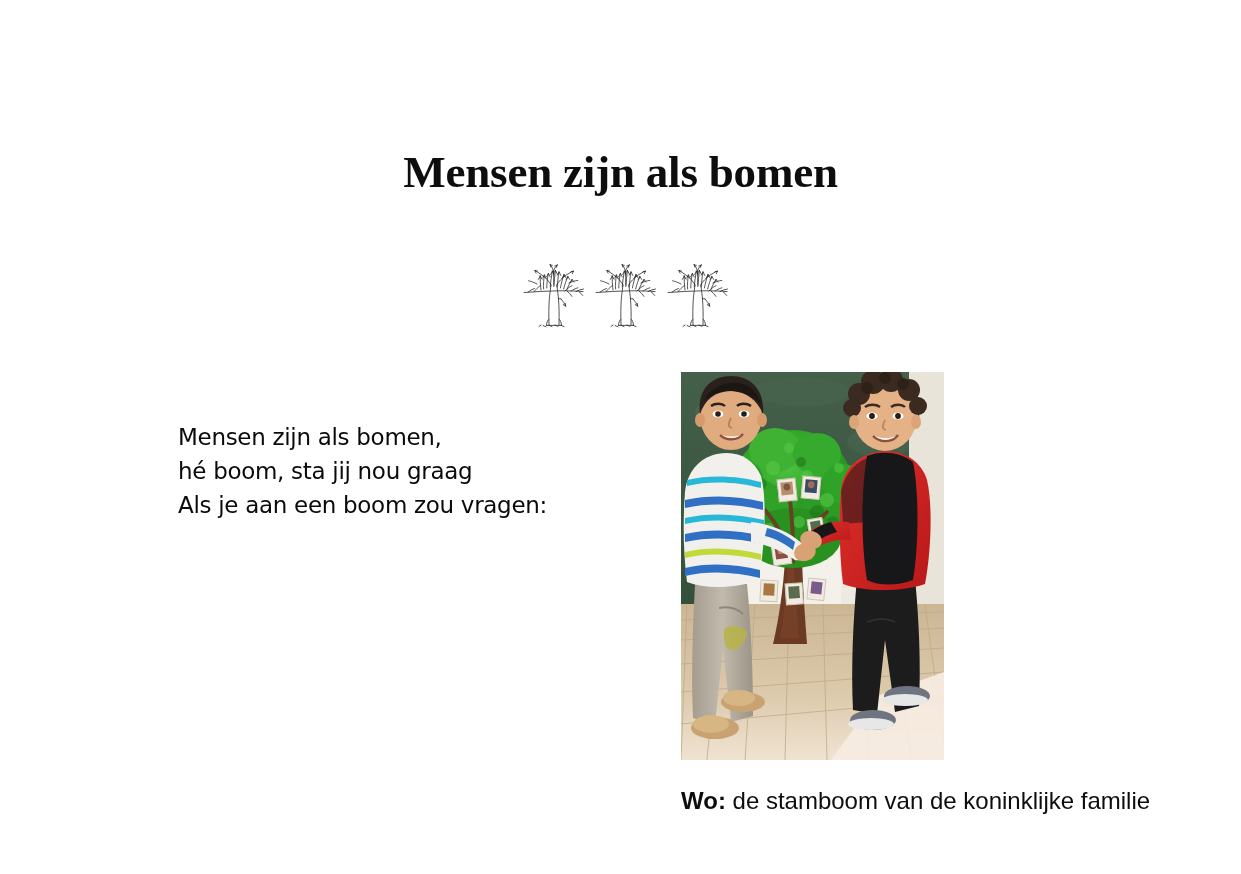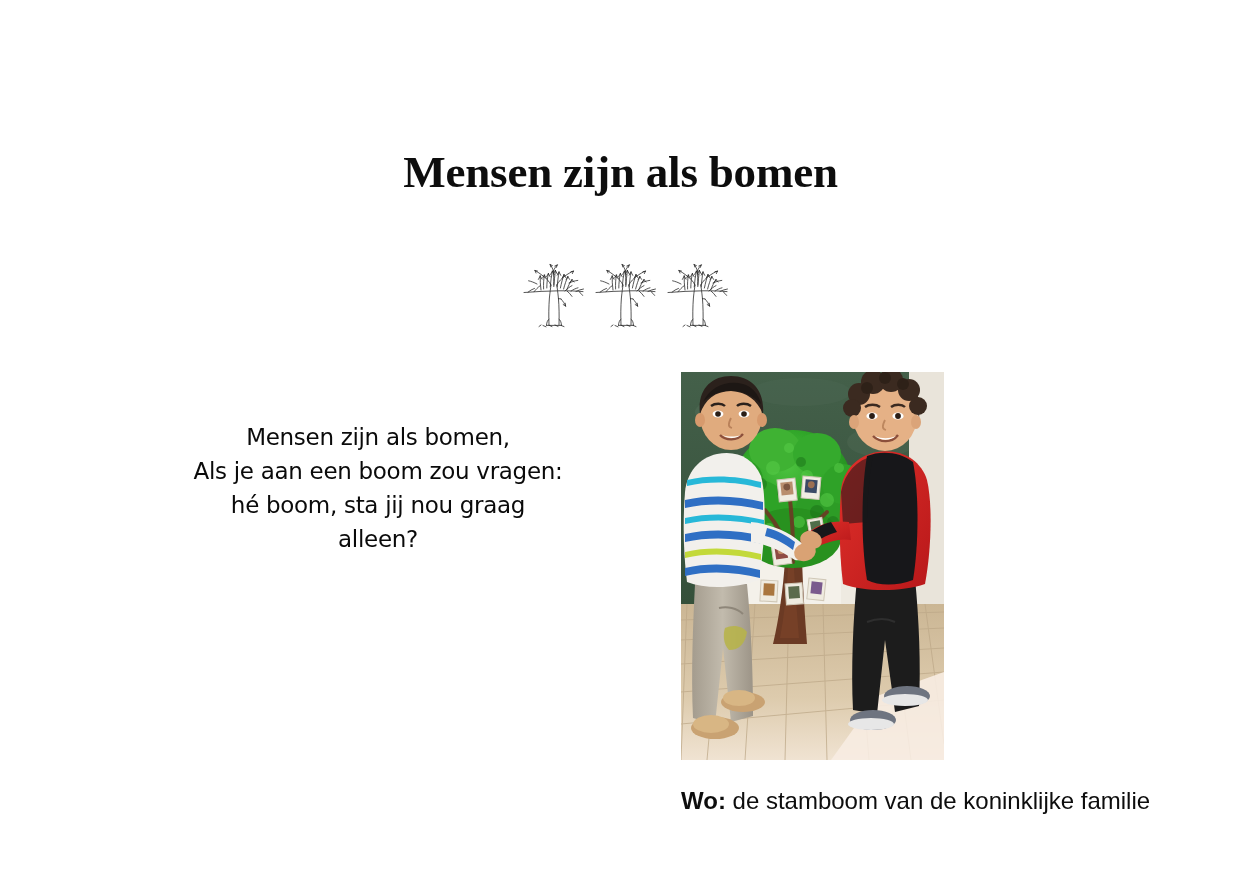--- a/index.html
+++ b/index.html
@@ -50,21 +50,21 @@
     height: 76px;
     display: block;
   }
 
   
   #poem {
     position: absolute;
     left: 178px;
     top: 420px;
     width: 400px;
-    text-align: center;
+    text-align: left;
     font-family: "DejaVu Sans", sans-serif;
     font-size: 23px;
     line-height: 34px;
     font-weight: 500;
     color: #0a0a0a;
     letter-spacing: -0.3px;
   }
   #poem .poem-line {
     display: block;
     white-space: nowrap;
@@ -273,23 +273,22 @@
       <path d="M34.4 17 C35.4 14.6 36.6 12.6 38.2 11"></path>
       <path d="M38.2 11 L37.4 13.4 M38.2 11 L35.8 12"></path>
       <path d="M18 30 C15 28.4 12.4 27.4 9.6 26.8"></path>
       <path d="M50 29 C53 27.6 55.8 26.8 58.8 26.4"></path>
     </g>
   </svg>
 </div>
 
 <div id="poem">
   <span class="poem-line">Mensen zijn als bomen,</span>
+  <span class="poem-line">hé boom, sta jij nou graag</span>
   <span class="poem-line">Als je aan een boom zou vragen:</span>
-  <span class="poem-line">hé boom, sta jij nou graag</span>
-  <span class="poem-line">alleen?</span>
 </div>
 
 <div id="photo-figure">
   <svg class="photo-frame" viewBox="0 0 263 388" xmlns="http://www.w3.org/2000/svg">
     <defs>
       <clipPath id="photoClip">
           <rect x="0" y="0" width="263" height="388"></rect>
         </clipPath>
       <linearGradient id="boardGrad" x1="0" y1="0" x2="0" y2="1">
         <stop offset="0%" stop-color="#44604a"></stop>

